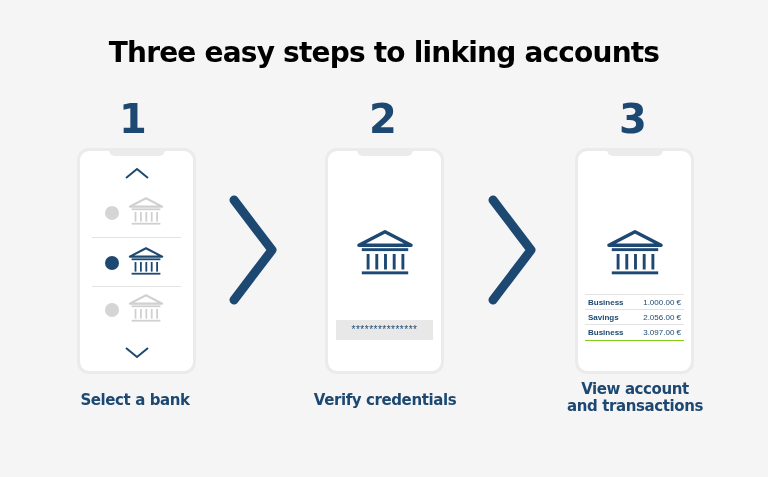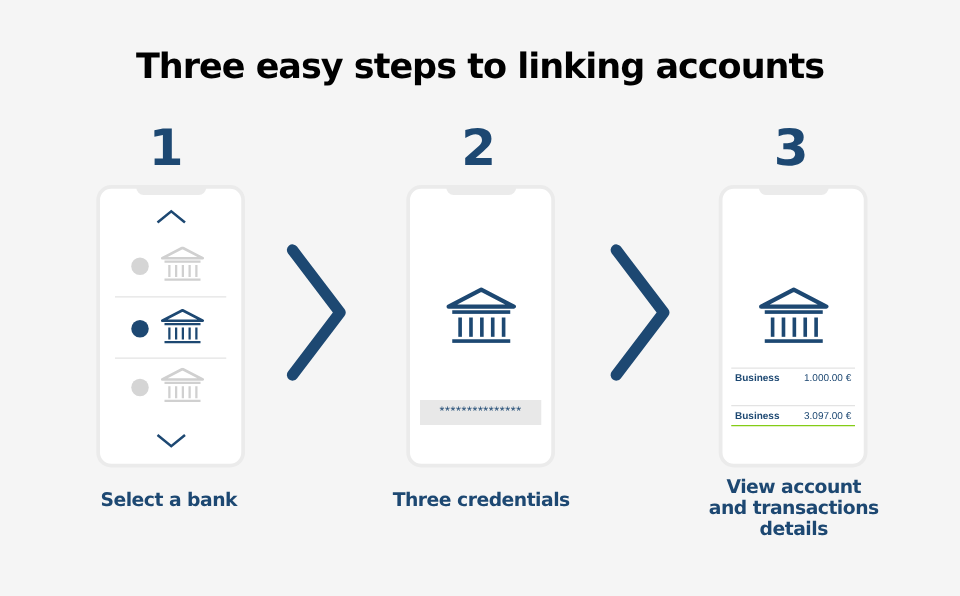--- a/index.html
+++ b/index.html
@@ -76,38 +76,41 @@
   </svg>
 
 <div class="num" style="left:353px;">2</div>
 <div class="phone" style="left:325px;">
   <div class="notch"></div>
   <svg class="bankicon" style="left:28px;top:78px;color:#1d4872" width="58" height="50">
       <use href="#bank"></use>
     </svg>
   <div class="field" style="top:169px;font-size:10px;letter-spacing:0.5px;">***************</div>
 </div>
-<div class="label" style="left:300px;width:170px;top:392px;">Three credentials</div>
+<div class="label" style="left:300px;width:170px;top:392px;">Verify credentials</div>
 
 <svg class="chev" style="left:485px;top:192px" width="56" height="118">
     <path d="M8 8 L46 58 L8 108" fill="none" stroke="#1d4872" stroke-width="9" stroke-linecap="round" stroke-linejoin="round"></path>
   </svg>
 
 <div class="num" style="left:603px;">3</div>
 <div class="phone" style="left:575px;">
   <div class="notch"></div>
   <svg class="bankicon" style="left:28px;top:78px;color:#1d4872" width="58" height="50">
       <use href="#bank"></use>
     </svg>
   <div class="acct" style="top:143px;">
     <span class="n">Business</span>
     <span class="v">1.000.00 €</span>
   </div>
+  <div class="acct" style="top:158px;">
+    <span class="n">Savings</span>
+    <span class="v">2.056.00 €</span>
+  </div>
   <div class="acct" style="top:173px;border-bottom:1px solid #84cc16;">
     <span class="n">Business</span>
     <span class="v">3.097.00 €</span>
   </div>
 </div>
 <div class="label" style="left:550px;width:170px;top:381px;">
   <div>View account</div>
   <div>and transactions</div>
-  <div>details</div>
 </div>
 
 </body></html>

